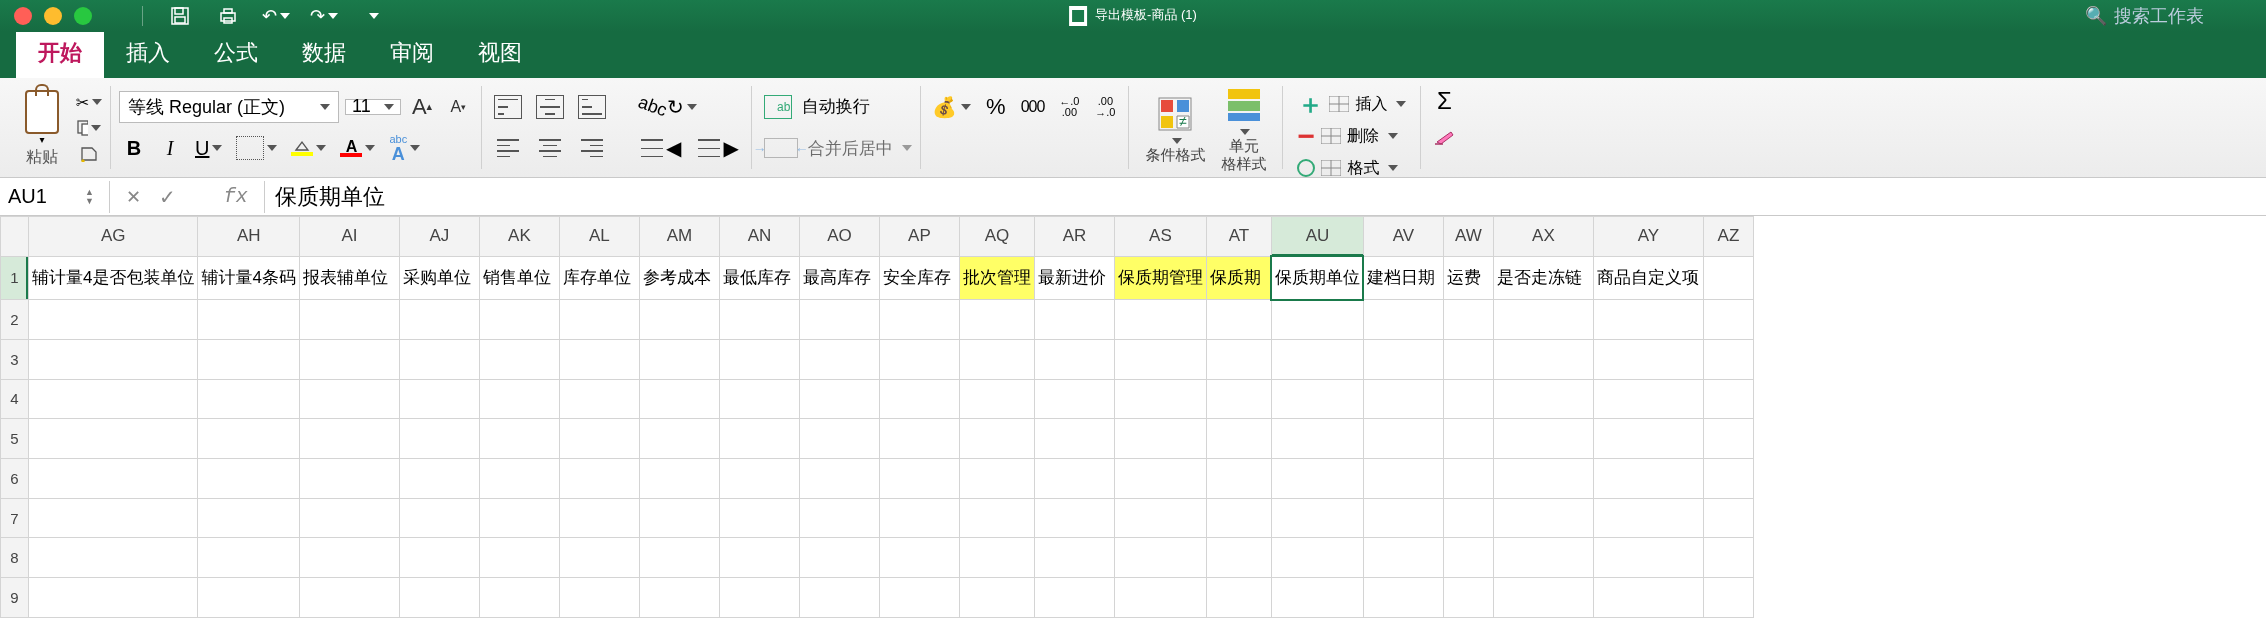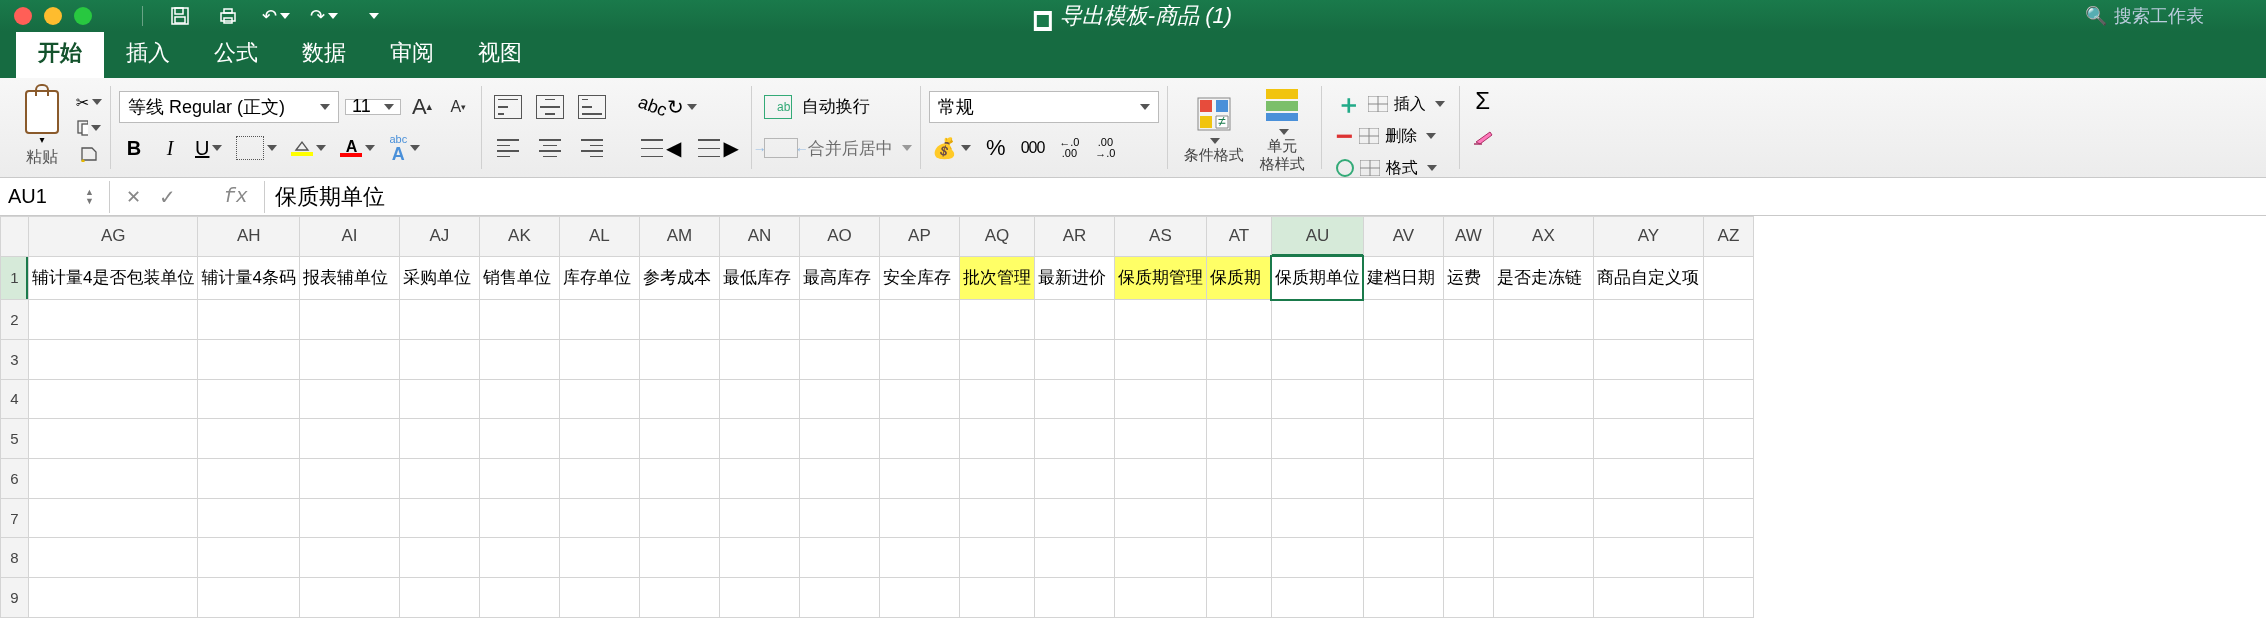--- a/index.html
+++ b/index.html
@@ -6,31 +6,31 @@
   body { background: #fff; width: 2266px; height: 618px; overflow: hidden; user-select: none; }
 
   
   .titlebar { height: 32px; background: linear-gradient(#1a7a4b,#166b41); display: flex; align-items: center; color: #fff; font-size: 18px; position: relative; }
   .traffic { display: flex; gap: 12px; margin-left: 14px; }
   .dot { width: 18px; height: 18px; border-radius: 50%; }
   .dot.red { background: #ff5f57; } .dot.yellow { background: #febc2e; } .dot.green { background: #28c840; }
   .qat { display: flex; align-items: center; gap: 26px; margin-left: 50px; }
   .qat .ico { width: 22px; height: 22px; display:inline-flex; align-items:center; justify-content:center; }
   .qat .sep { width:1px; height:20px; background:rgba(255,255,255,.35); }
-  .title-center { position:absolute; left:50%; transform:translateX(-50%); display:flex; align-items:flex-end; gap:8px; font-size:22px; white-space:nowrap;font-style:italic; }
+  .title-center { position:absolute; left:50%; transform:translateX(-50%); display:flex; align-items:flex-start; gap:8px; font-size:13px; white-space:nowrap; }
   .docicon { width:18px; height:20px; background:#fff; position:relative; }
   .docicon::before{content:"";position:absolute;left:3px;top:4px;right:3px;bottom:4px;background:#1a7a4b;}
   .search { position:absolute; right:12px; display:flex; align-items:center; gap:6px; color:#cde; font-size:18px; }
   .search input{ background:transparent; border:none; color:#cde; font-size:18px; width:140px; outline:none;}
   .search input::placeholder{color:#bcd;}
   
   
   .tabrow{ height:46px; background:#166b41; display:flex; align-items:flex-end; padding-left:16px;}
   .tab{ padding:10px 22px; color:#fff; font-size:22px; cursor:pointer;}
-  .tab.active{ background:#fff; color:#14532d; font-weight:600; border-radius:2px 2px 0 0;}
+  .tab.active{ background:#fff; color:#be185d; font-weight:600; border-radius:2px 2px 0 0;}
   
   
   .ribbon{ height:100px; background:linear-gradient(#f7f7f7,#ececec); border-bottom:1px solid #c9c9c9; display:flex; align-items:stretch; padding:8px 6px;}
   .group{ display:flex; flex-direction:column; padding:0 8px; border-right:1px solid #d0d0d0;}
   .group:last-child{border-right:none;}
   .grow{ display:flex; align-items:center; gap:6px; height:42px;}
   .glabel{ text-align:center; font-size:16px; color:#555; margin-top:2px;}
   
   .bigbtn{ width:56px; height:84px; display:flex; flex-direction:column; align-items:center; justify-content:flex-start; padding-top:4px;}
   .clip{ width:34px; height:44px; border:2px solid #8a5a2b; border-radius:4px; position:relative; background:#fff;}
@@ -315,26 +315,20 @@
     <div class="grow" style="opacity:.55;">
       <span class="ibtn">
           <span class="mergeico"></span>
         </span>
       <span style="font-size:17px;">合并后居中</span>
       <span class="tri"></span>
     </div>
   </div>
 
   <div class="group">
-    <div class="grow">
-      <div class="numfmt">
-          <span>常规</span>
-          <span class="tri"></span>
-        </div>
-    </div>
     <div class="grow">
       <span class="ibtn">
           <span style="color:#c6a54a;font-size:20px;">💰</span>
           <span class="tri"></span>
         </span>
       <span class="ibtn" style="font-size:22px;">%</span>
       <span class="ibtn" style="font-size:16px;letter-spacing:-1px;">000</span>
       <span class="ibtn">
           <div class="stack" style="font-size:11px;">
             <span>←.0</span>

